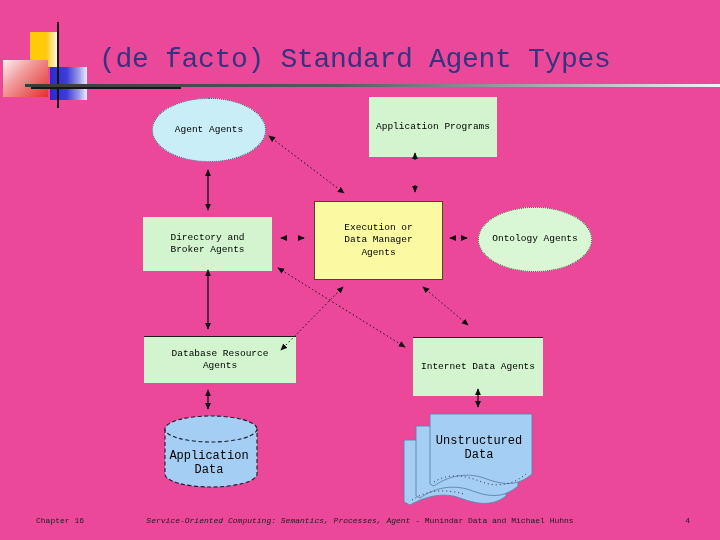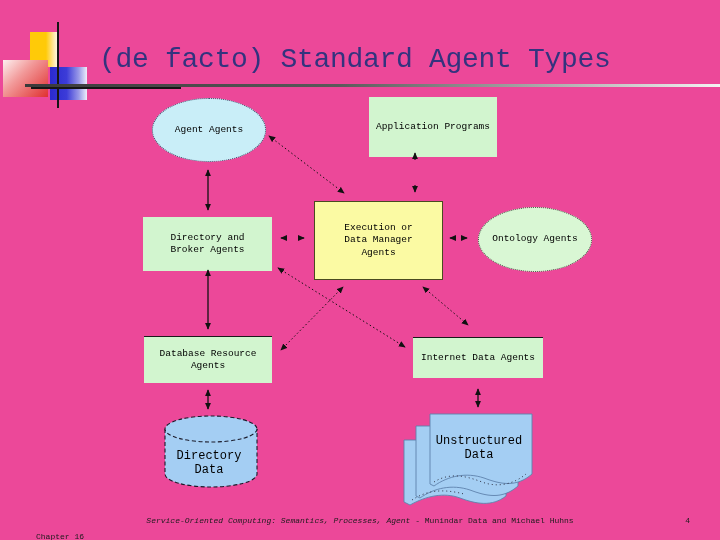--- a/index.html
+++ b/index.html
@@ -26,34 +26,34 @@
   .node{position:absolute;display:flex;align-items:center;justify-content:center;
     text-align:center;font-size:9.5px;line-height:1.3;color:#000;z-index:2;box-sizing:border-box;}
   .n-user{left:152px;top:98px;width:114px;height:64px;background:#c9eef8;
     border:1.5px dotted #3a4a66;border-radius:50%;}
   .n-app{left:369px;top:97px;width:128px;height:60px;background:#d2f5cf;}
   .n-dir{left:143px;top:217px;width:129px;height:54px;background:#d2f5cf;padding:0 24px;}
   .n-exec{left:314px;top:201px;width:129px;height:79px;background:#fbfaa3;
     border:1.2px solid #4a4a20;padding:0 24px;}
   .n-onto{left:478px;top:207px;width:114px;height:65px;background:#d9f7d4;
     border:1.5px dotted #4a5a4a;border-radius:50%;}
-  .n-db{left:144px;top:336px;width:128px;height:47px;background:#d2f5cf;
+  .n-db{left:144px;top:336px;width:152px;height:47px;background:#d2f5cf;
     border-top:1.6px solid #1a1a1a;padding:10px 14px;}
-  .n-net{left:413px;top:337px;width:130px;height:41px;background:#d2f5cf;
+  .n-net{left:413px;top:337px;width:130px;height:59px;background:#d2f5cf;
     border-top:1.6px solid #1a1a1a;}
   .lbl-blue{position:absolute;text-align:center;font-size:12px;color:#000;z-index:4;}
   .lbl-cyl{left:160px;top:449px;width:98px;}
   .lbl-doc{left:424px;top:434px;width:110px;}
 
   .shapes-svg{position:absolute;left:0;top:0;z-index:1;}
   .arrows-svg{position:absolute;left:0;top:0;z-index:3;pointer-events:none;}
 
   
   .footer{position:absolute;left:0;top:516px;width:720px;font-size:8px;color:#1c1c1c;}
-  .f-chapter{position:absolute;left:36px;top:0;margin-top:16px;}
+  .f-chapter{position:absolute;left:36px;top:0;}
   .f-center{position:absolute;left:60px;width:600px;top:0;text-align:center;white-space:nowrap;}
   .f-book{font-style:italic;}
   .f-page{position:absolute;right:30px;top:0;}
 </style>
 </head>
 <body>
 
 <div class="slide">
 
   <div class="orn orn-yellow"></div>
@@ -93,21 +93,21 @@
   </div>
   <div class="node n-onto">
     <span>Ontology Agents</span>
   </div>
   <div class="node n-db">
     <span>Database Resource Agents</span>
   </div>
   <div class="node n-net">
     <span>Internet Data Agents</span>
   </div>
-  <div class="lbl-blue lbl-cyl">Directory Data</div>
+  <div class="lbl-blue lbl-cyl">Application Data</div>
   <div class="lbl-blue lbl-doc">Unstructured Data</div>
 
   <svg class="arrows-svg" width="720" height="540" viewBox="0 0 720 540">
     <defs>
       <marker id="ah" markerUnits="userSpaceOnUse" markerWidth="8" markerHeight="8" refX="6.2" refY="3" orient="auto-start-reverse">
         <path d="M0,0 L7,3 L0,6 Z" fill="#111"></path>
       </marker>
     </defs>
 
     <path d="M208,170 L208,210" stroke="#111" stroke-width="1.3" fill="none" marker-start="url(#ah)" marker-end="url(#ah)"></path>

